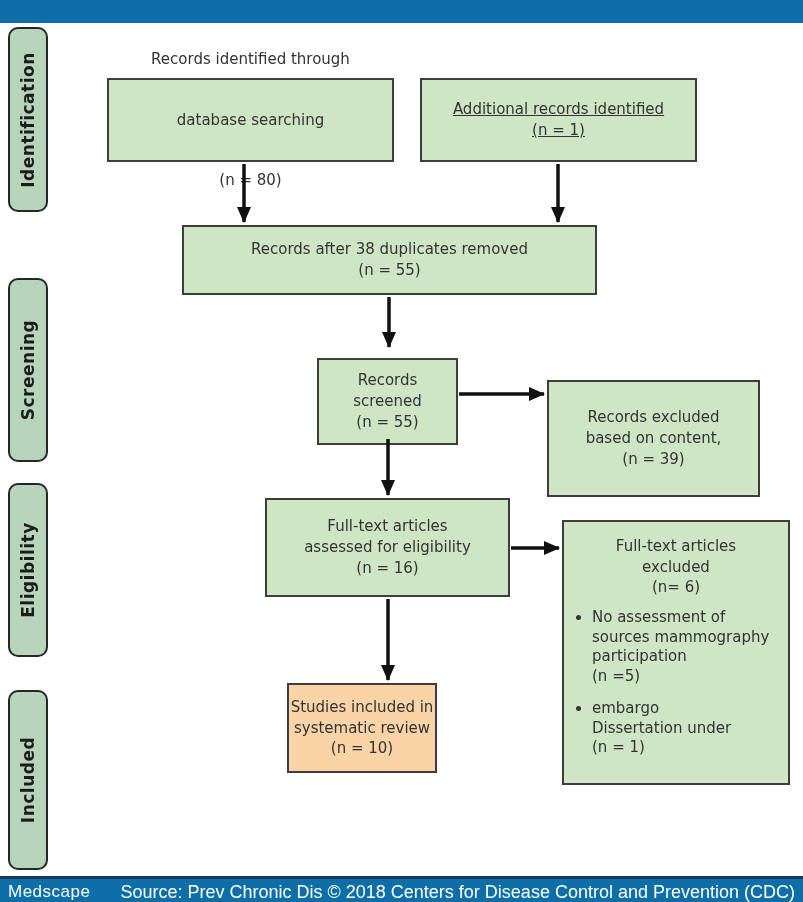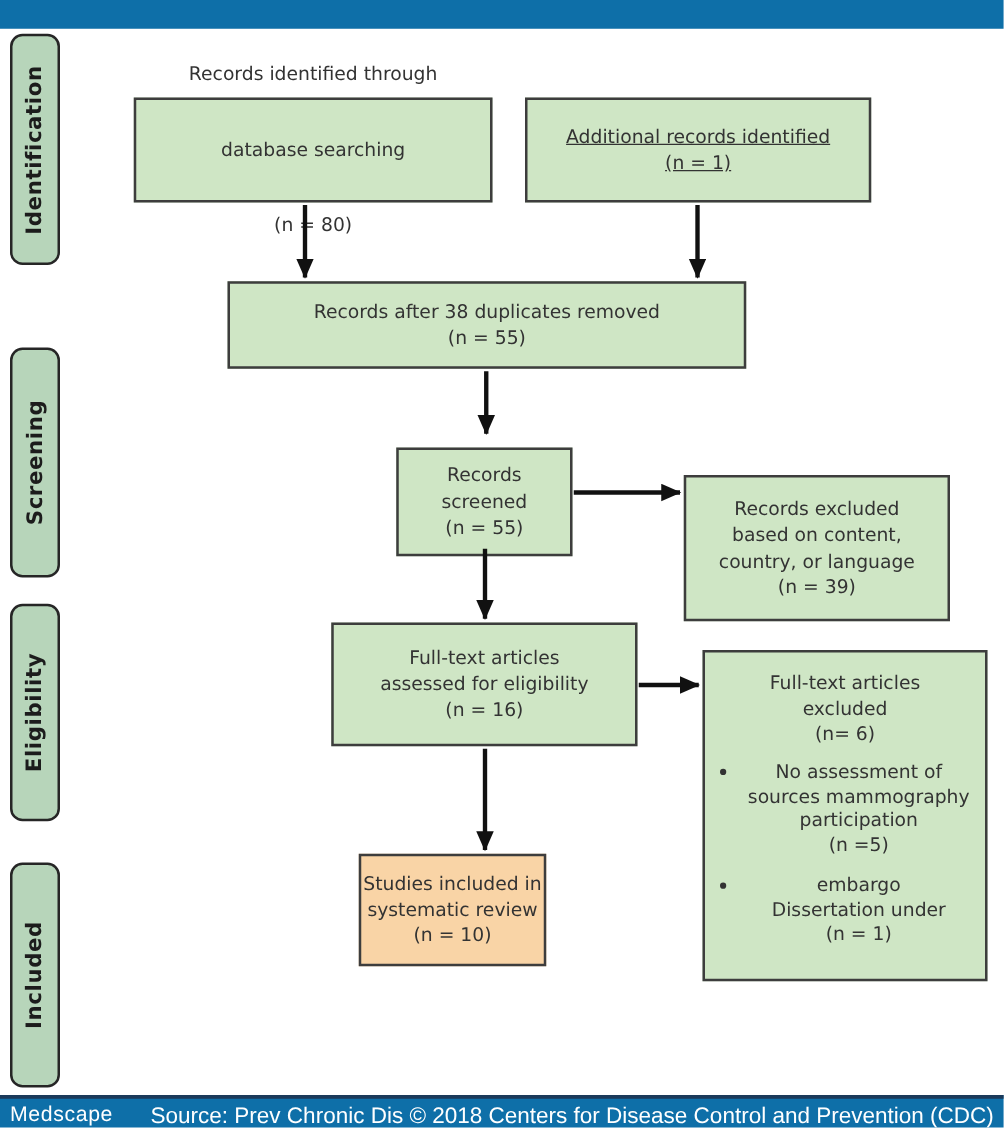--- a/index.html
+++ b/index.html
@@ -25,21 +25,21 @@
   #box-identified{left:107px;top:78px;width:287px;height:84px;gap:40px;}
   #box-additional{left:420px;top:78px;width:277px;height:84px;text-decoration:underline;}
   #box-deduped{left:182px;top:225px;width:415px;height:70px;}
   #box-screened{left:317px;top:358px;width:141px;height:87px;align-items:center;}
   #box-excluded-screen{left:547px;top:368px;width:213px;height:117px;margin-top:12px;}
   #box-fulltext{left:265px;top:498px;width:245px;height:99px;}
   #box-fulltext-excluded{left:562px;top:520px;width:228px;height:265px;
         justify-content:flex-start;padding-top:14px;}
   #box-included{left:287px;top:683px;width:150px;height:90px;background:var(--box-orange);}
 
-  #box-fulltext-excluded .bullets{margin:10px 0 0 0;padding:0 6px 0 28px;text-align:center;
+  #box-fulltext-excluded .bullets{margin:10px 0 0 0;padding:0 6px 0 28px;text-align:left;
         width:100%;box-sizing:border-box;}
   #box-fulltext-excluded .bullets li{margin-bottom:13px;line-height:1.3;}
 
   svg.arrows{position:absolute;left:0;top:0;pointer-events:none;}
   svg.arrows line{stroke:var(--arrow-black);stroke-width:3.5;}
   svg.arrows #ah path{fill:var(--arrow-black);}
 
   .footer{position:absolute;left:0;top:876px;width:803px;height:26px;
           background:var(--bar-blue);border-top:3px solid var(--footer-line);
           box-sizing:content-box;display:flex;align-items:center;
@@ -86,21 +86,20 @@
 
   <div class="fbox" id="box-screened">
     <div>Records</div>
     <div>screened</div>
     <div>(n = 55)</div>
   </div>
 
   <div class="fbox" id="box-excluded-screen">
     <div>Records excluded</div>
     <div>based on content,</div>
-    <div>country, or language</div>
     <div>(n = 39)</div>
   </div>
 
   <div class="fbox" id="box-fulltext">
     <div>Full-text articles</div>
     <div>assessed for eligibility</div>
     <div>(n = 16)</div>
   </div>
 
   <div class="fbox" id="box-fulltext-excluded">

